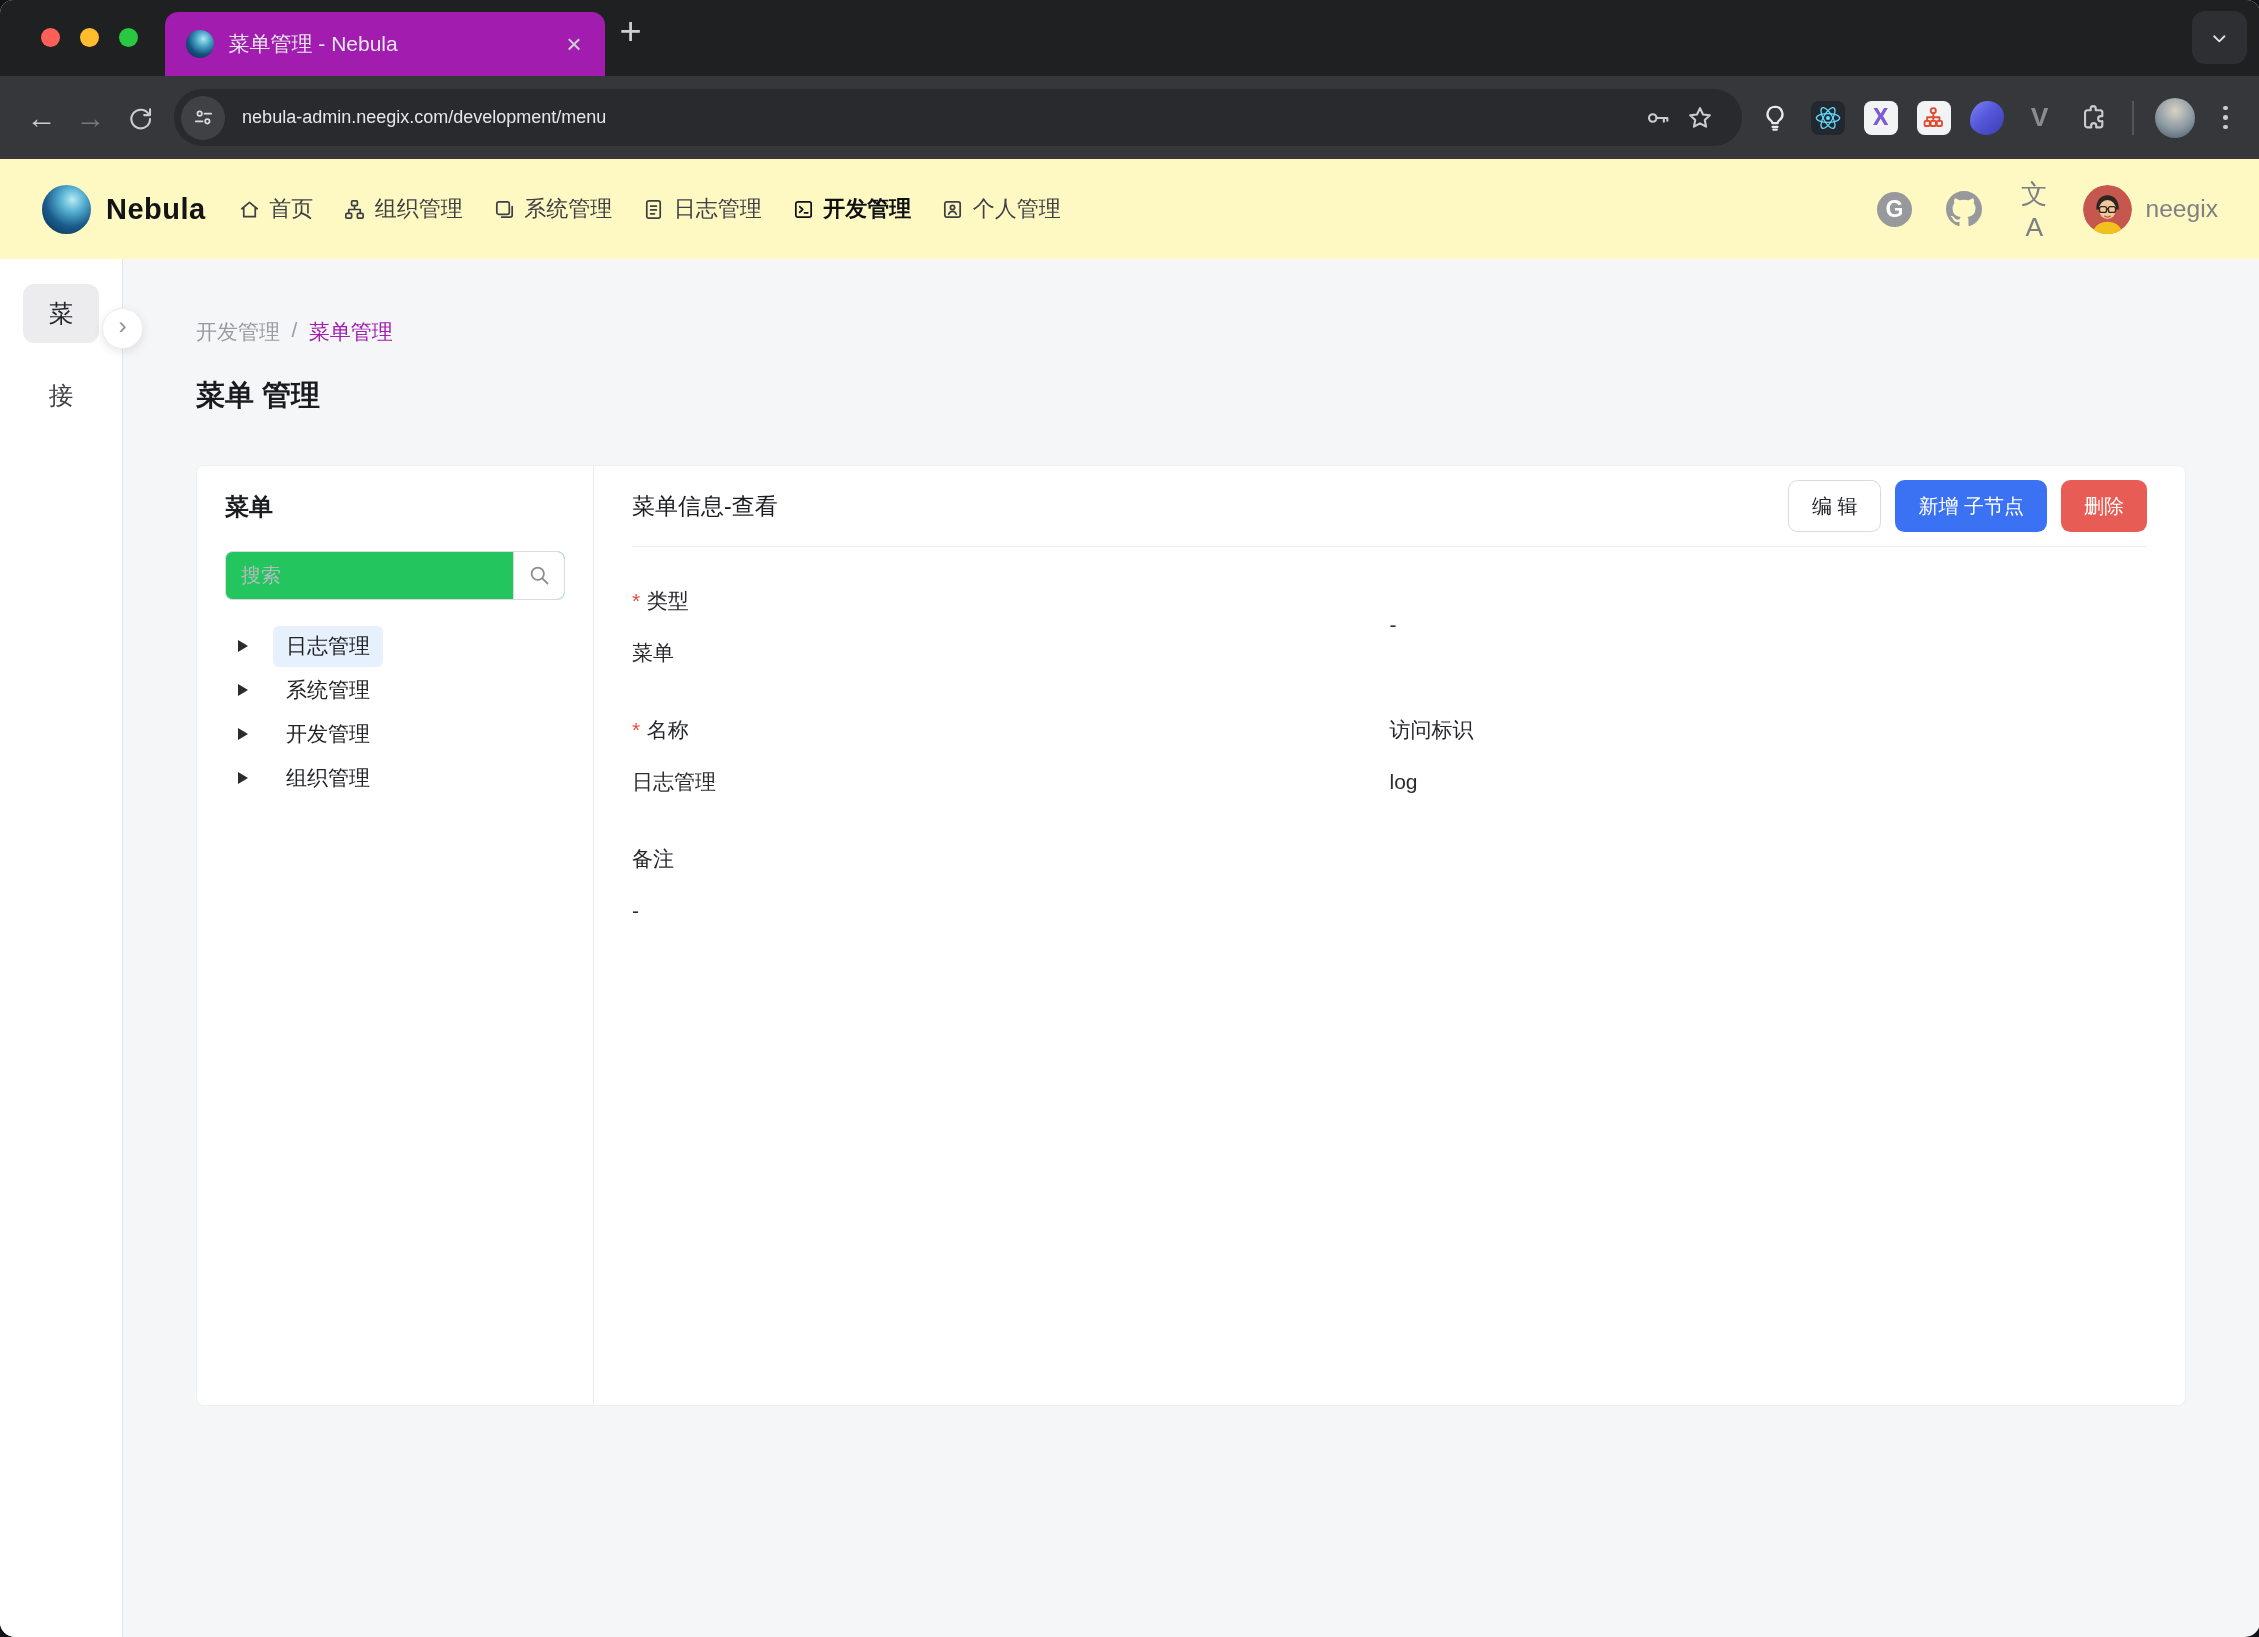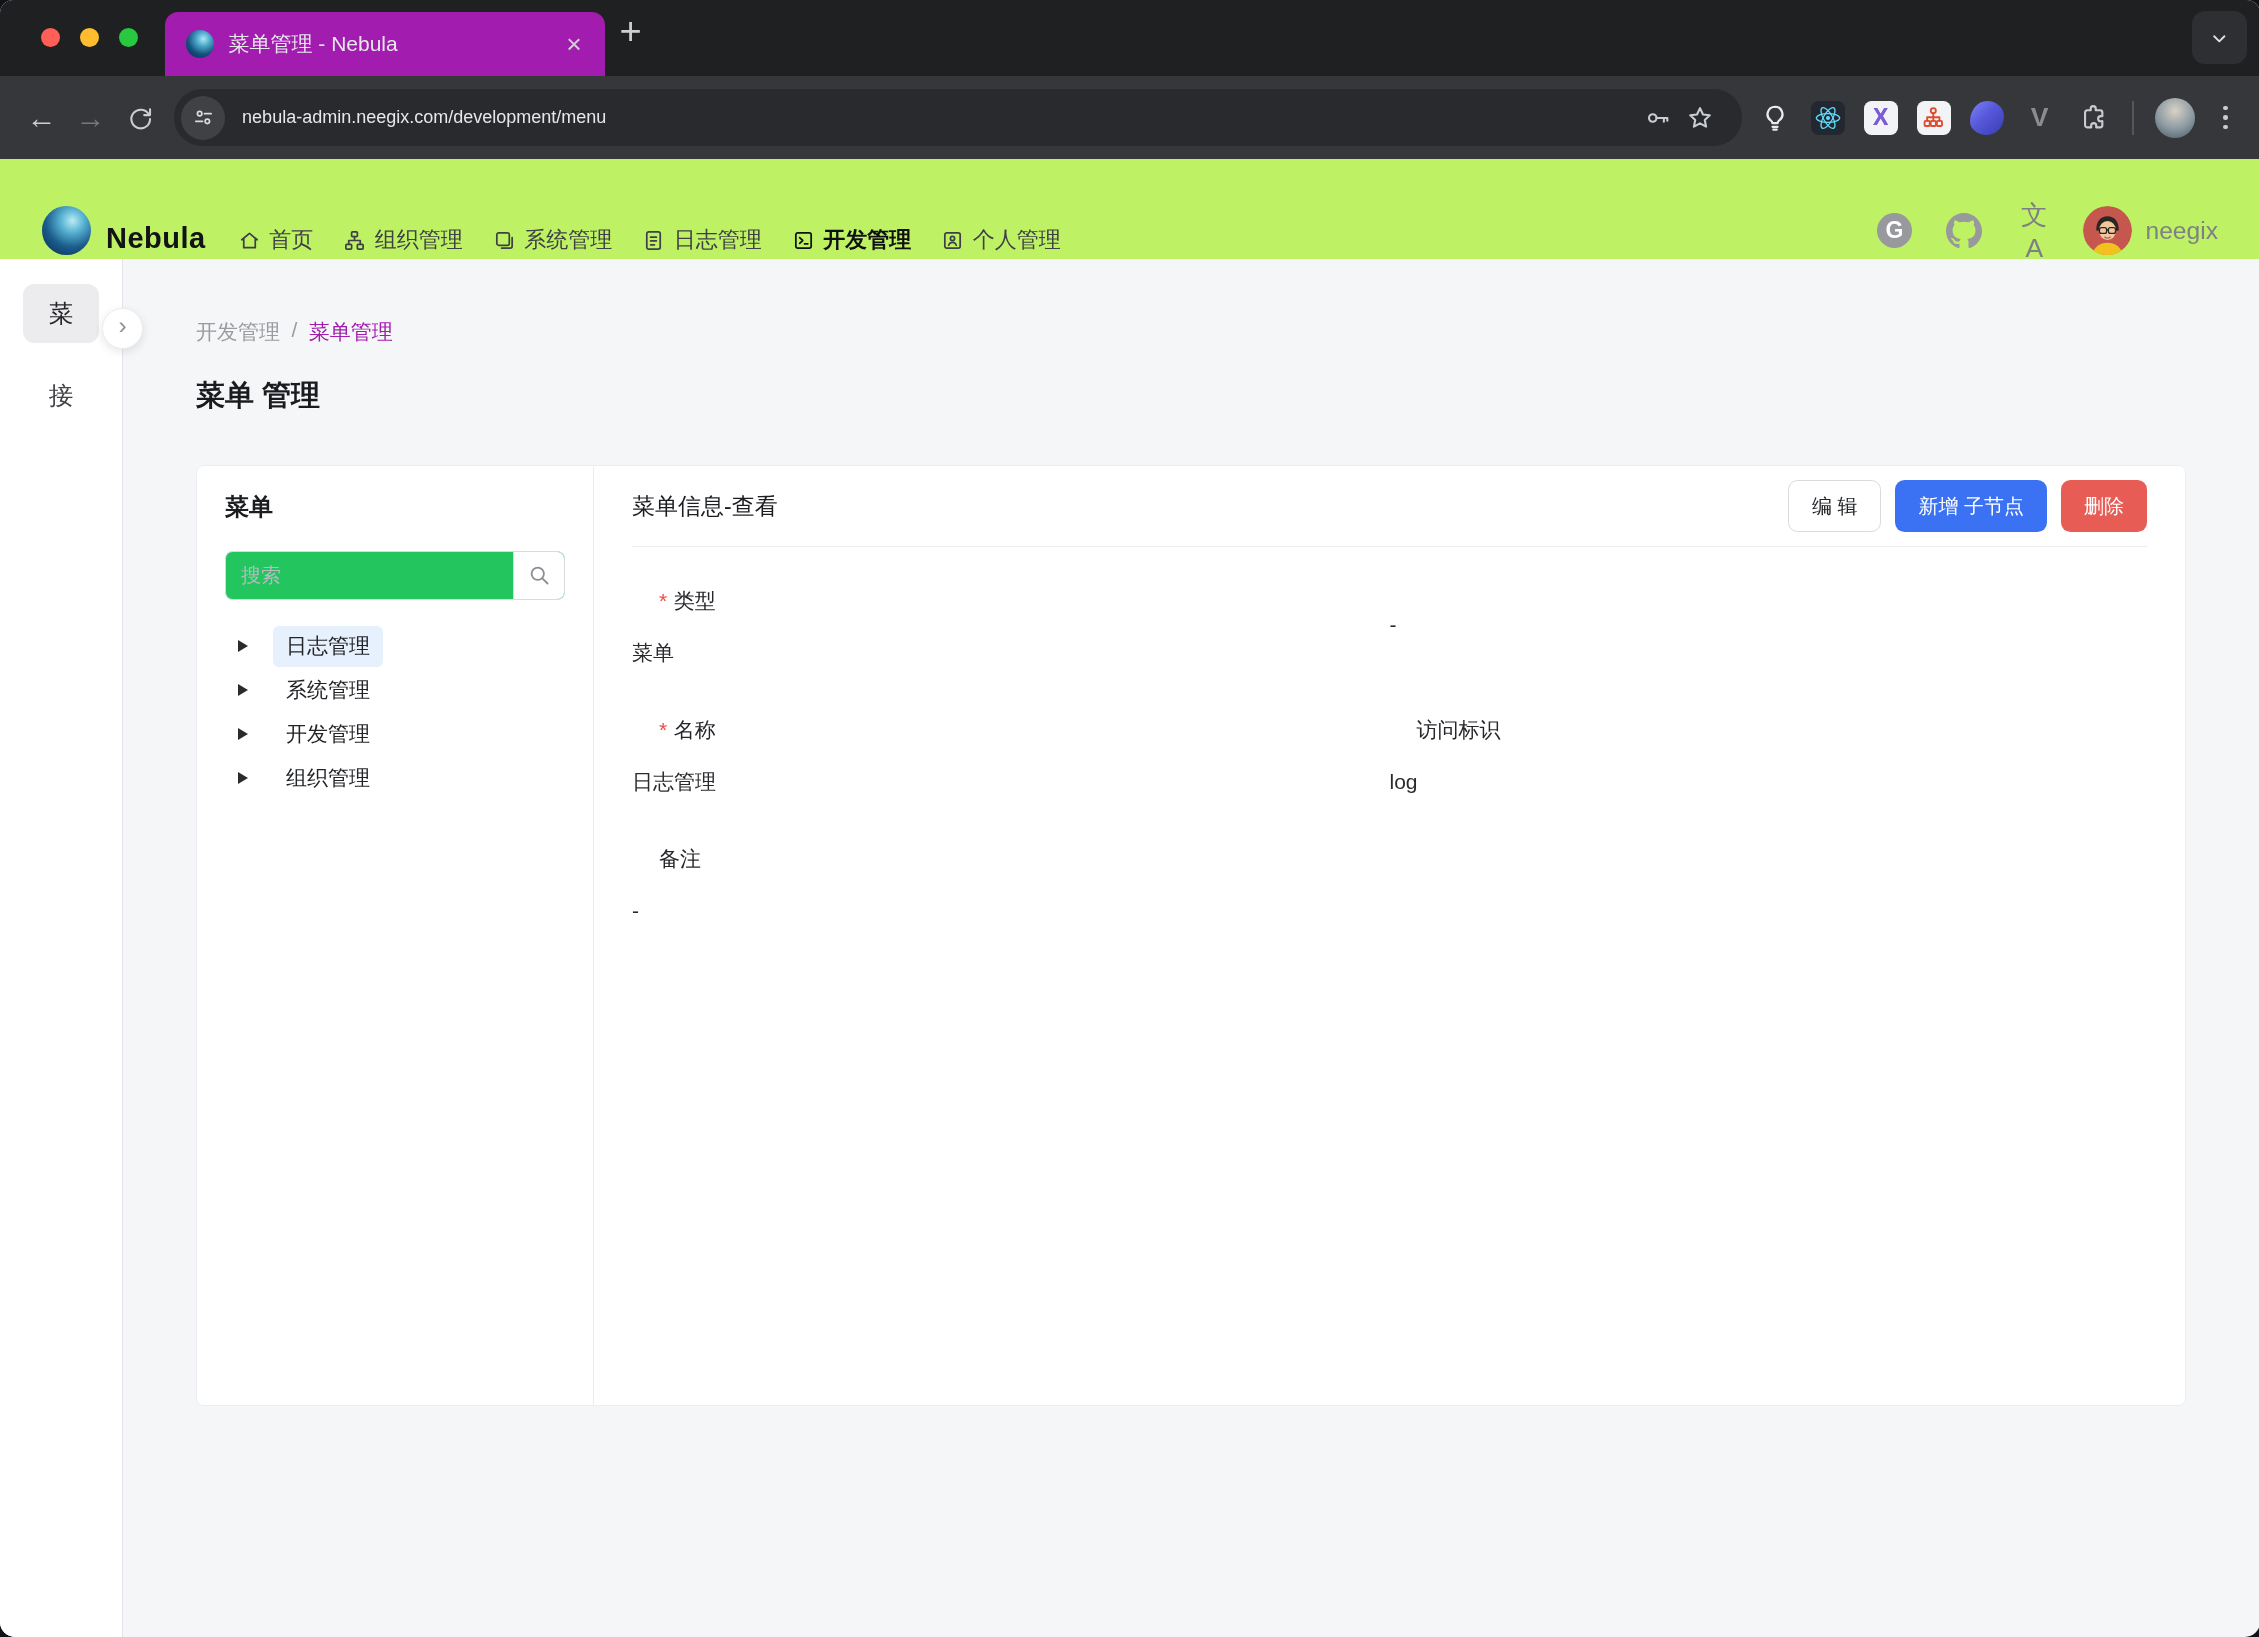--- a/index.html
+++ b/index.html
@@ -33,21 +33,21 @@
   .tile-light { background:#f2f3f4; }
   .x-glyph { font-weight:700; font-size:23px; background:linear-gradient(135deg,#3f6df0,#a74fd8); -webkit-background-clip:text; background-clip:text; color:#7b5bd6; }
   .v-glyph { font-weight:700; font-size:26.5px; color:#8a8c90; }
   .s-swirl { width:34px; height:34px; border-radius:50% 50% 50% 50%/60% 45% 55% 40%; background:linear-gradient(135deg,#8183f7 0%,#5558d9 45%,#3a3cb4 100%); }
   .chrome-sep { width:1.9px; height:34px; background:#54565a; margin:0 5.7px; }
   .chrome-avatar { width:40px; height:40px; border-radius:50%; background:radial-gradient(circle at 50% 32%, #d8d2c4 0%, #8a98a2 55%, #49565f 100%); border:none; cursor:pointer; flex:none; }
   .dots-btn { background:none; border:none; display:flex; flex-direction:column; gap:4.7px; align-items:center; padding:7.6px 13.2px; cursor:pointer; }
   .dots-btn i { width:4.7px; height:4.7px; border-radius:50%; background:#c9ccd0; display:block; }
 
   
-  .appheader { height:100px; background:#bef264; display:flex; align-items:flex-end; padding:4px 42px; flex:none; }
+  .appheader { height:100px; background:#fef9c3; display:flex; align-items:center; padding:16px 42px; flex:none; }
   .brand-logo { width:49px; height:49px; border-radius:50%; background:radial-gradient(circle at 62% 30%, #b9ecf4 0%, #57b1d2 26%, #1a5c8c 58%, #0a2547 100%); flex:none; }
   .brand-name { font-size:29px; font-weight:700; color:#121316; margin:0 32px 0 15px; letter-spacing:0.5px; }
   .main-nav { display:flex; align-items:center; gap:30px; flex:1; }
   .nav-item { display:flex; align-items:center; gap:8.5px; text-decoration:none; color:#3e4045; font-size:22px; cursor:pointer; }
   .nav-item svg { stroke:#3e4045; }
   .nav-item.active { color:#0f1013; font-weight:700; }
   .nav-item.active svg { stroke:#0f1013; }
   .header-right { display:flex; align-items:center; gap:28px; }
   .hdr-icon-btn { background:none; border:none; cursor:pointer; display:flex; align-items:center; justify-content:center; width:42px; height:42px; padding:0; }
   .gitee-circle { width:35px; height:35px; border-radius:50%; background:#97999d; color:#fff; font-weight:700; font-size:23px; display:flex; align-items:center; justify-content:center; }
@@ -87,21 +87,21 @@
   .detail-header { height:81px; display:flex; align-items:center; border-bottom:0.9px solid #ececf0; }
   .detail-title { font-size:23px; font-weight:400; color:#1c1d21; }
   .btn-group { margin-left:auto; display:flex; gap:14px; }
   .btn { font-size:20px; border-radius:9.5px; padding:11.4px 23px; cursor:pointer; border:none; font-family:inherit; }
   .btn-plain { background:#fff; border:0.9px solid #d8dade; color:#222327; }
   .btn-primary { background:#3b72f3; color:#fff; }
   .btn-danger { background:#e75d55; color:#fff; }
 
   .form-grid { margin-top:40px; display:grid; grid-template-columns:1fr 1fr; row-gap:49px; }
   .field { }
-  .field-label { font-size:21px; color:#26272b; line-height:28px;margin-left:27px; }
+  .field-label { font-size:21px; color:#26272b; line-height:28px; }
   .req { color:#ee4b40; margin-right:6.6px; }
   .field-value { margin-top:24px; font-size:21px; color:#2a2b2f; line-height:28px; }
   .icon-stroke { fill:none; stroke-width:1.8; stroke-linecap:round; stroke-linejoin:round; }
 </style>
 </head>
 <body>
 
 <div class="window">
 
   <div class="tabstrip">

